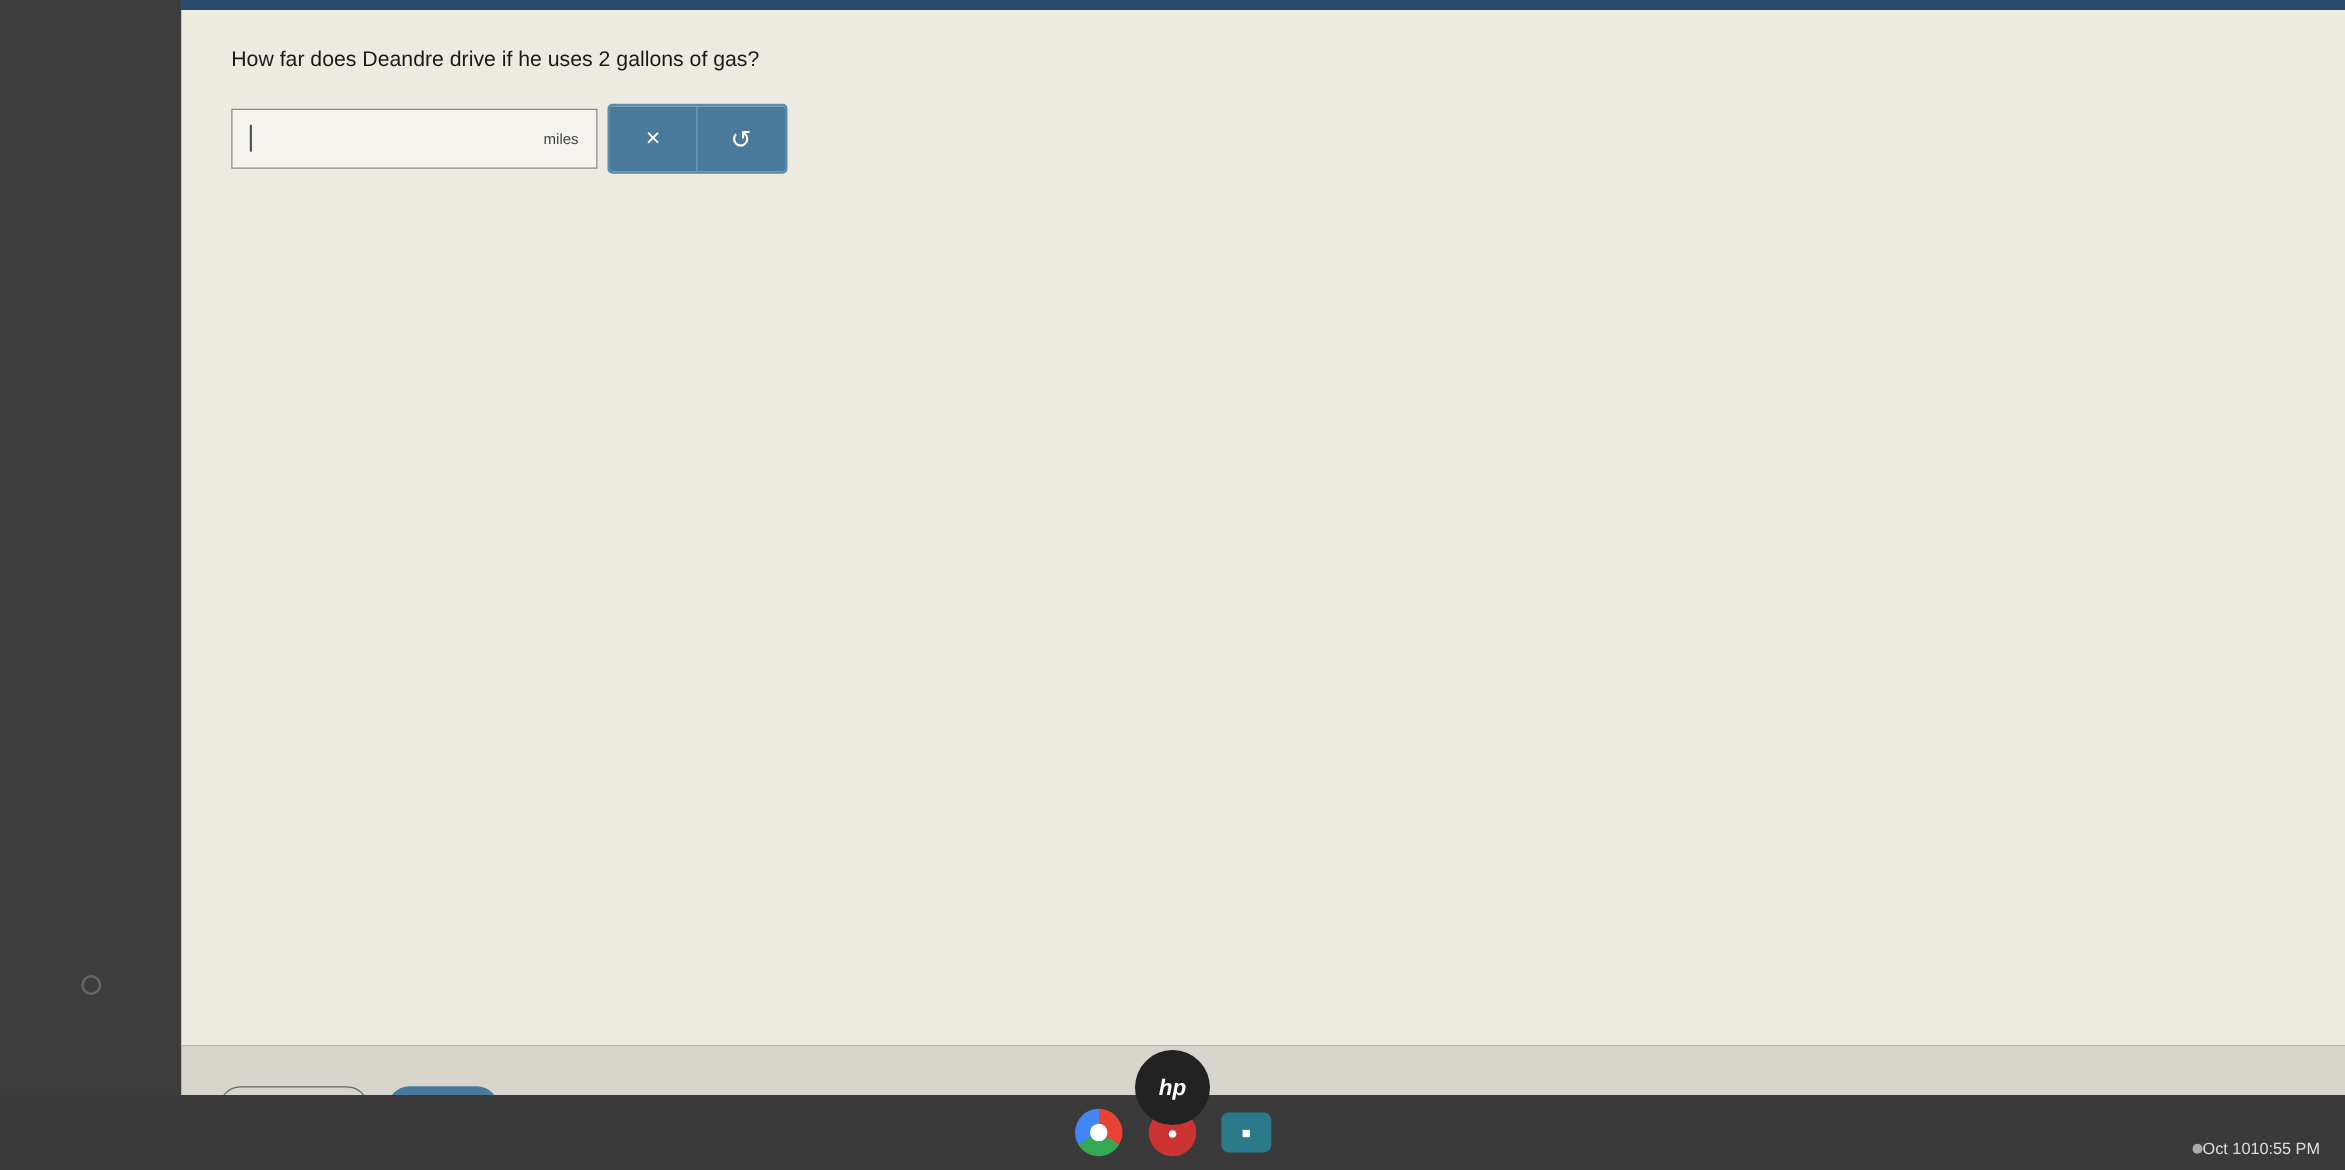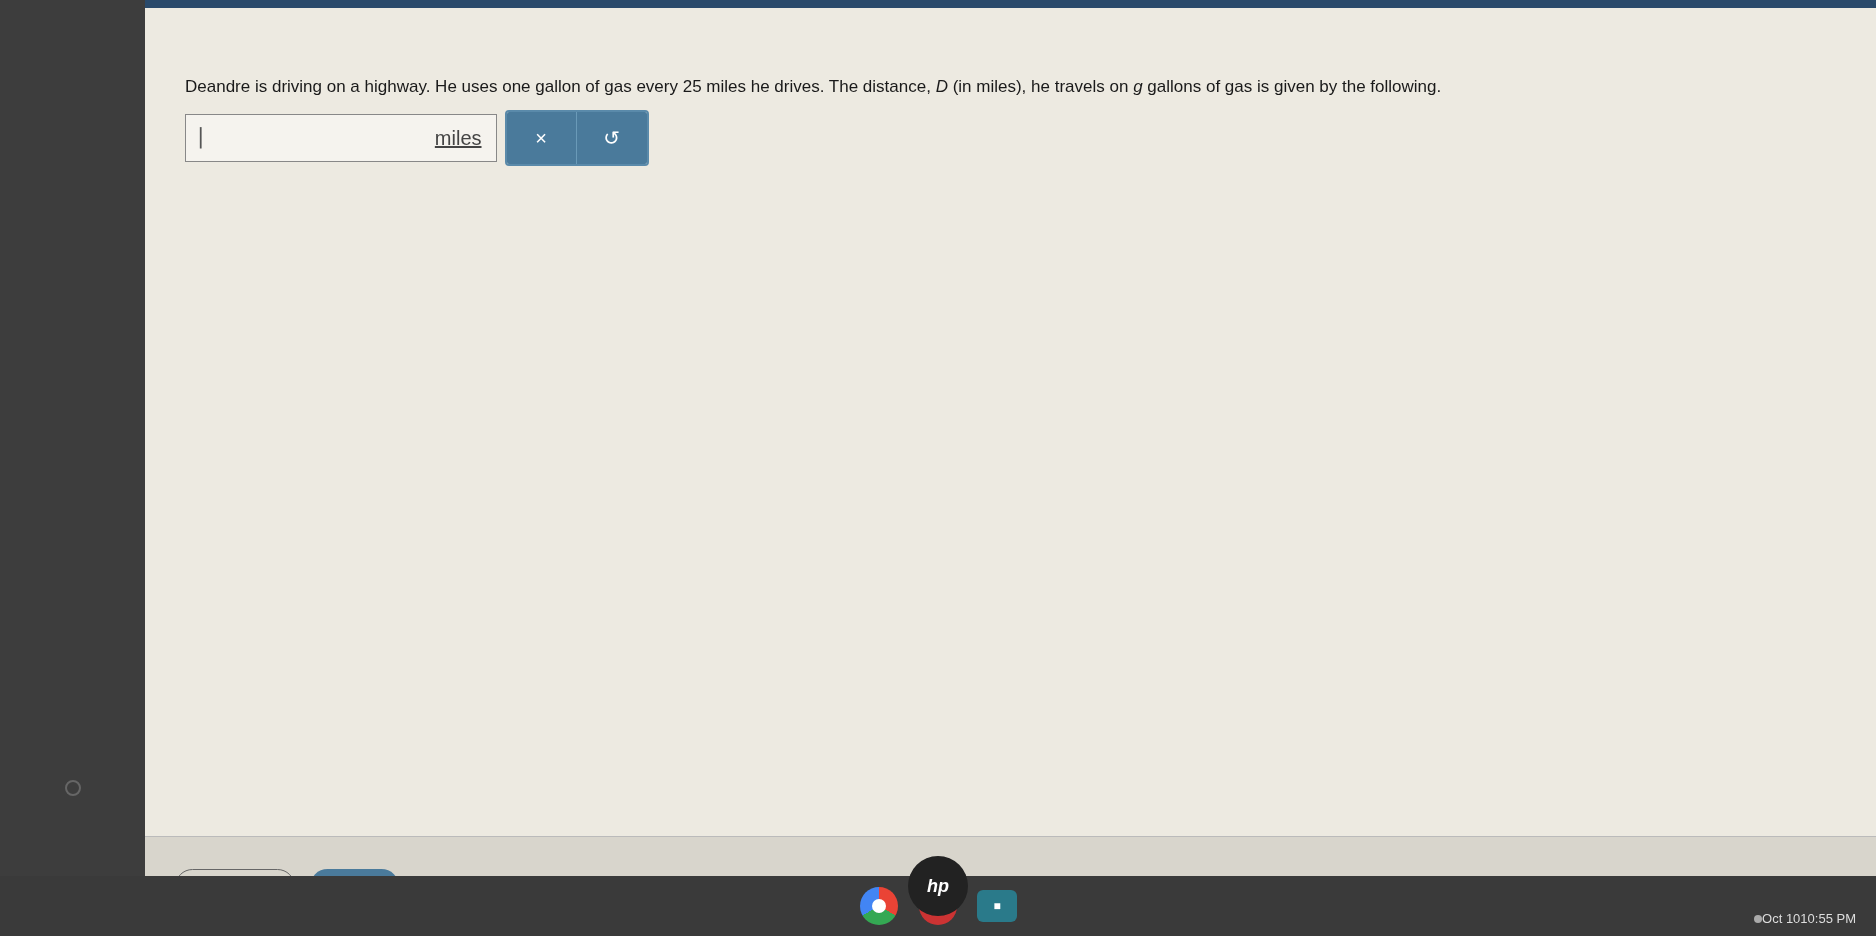--- a/index.html
+++ b/index.html
@@ -139,24 +139,23 @@
     .answer-input {
       border: none;
       background: transparent;
       font-size: 16px;
       color: #333;
       outline: none;
       flex: 1;
     }
 
     .miles-label {
-      font-size: 20px;
+      font-size: 12px;
       color: #444;
       margin-left: 6px;
-      text-decoration: underline;
     }
 
     .action-buttons {
       display: flex;
       margin-left: 8px;
       border: 2px solid #5a8aaa;
       border-radius: 4px;
       overflow: hidden;
     }
 
@@ -298,21 +297,21 @@
     .tray-dot {
       width: 8px;
       height: 8px;
       background: #aaa;
       border-radius: 50%;
     }
 
     
     .hp-logo-area {
       position: absolute;
-      bottom: 20px;
+      bottom: 36px;
       left: 50%;
       transform: translateX(-50%);
       width: 60px;
       height: 60px;
       background: #222;
       border-radius: 50%;
       display: flex;
       align-items: center;
       justify-content: center;
     }
@@ -361,29 +360,23 @@
 <button class="expand-btn">Exp</button>
 
 <div class="right-icons">
   <div class="right-icon">?</div>
   <div class="right-icon">⊞</div>
   <div class="right-icon">▷</div>
   <div class="right-icon">✉</div>
 </div>
 
 <div class="content-area">
-  <div class="problem-text">
-    <span>Deandre is driving on a highway. He uses one gallon of gas every 25 miles he drives. The distance,</span>
-    <em>D</em>
-    <span> </span><span>(in miles), he travels on</span>
-    <em>g</em>
-    <span>gallons of gas is given by the following.</span>
-  </div>
-
-
+
+
+  <div class="question-text">How far does Deandre drive if he uses 2 gallons of gas?</div>
 
   <div class="answer-row">
     <div class="answer-input-wrapper">
       <span class="cursor-icon">▏</span>
       <input class="answer-input" type="text" placeholder="" style="">
       <span class="miles-label">miles</span>
     </div>
     <div class="action-buttons">
       <button class="action-btn">×</button>
       <button class="action-btn">↺</button>

